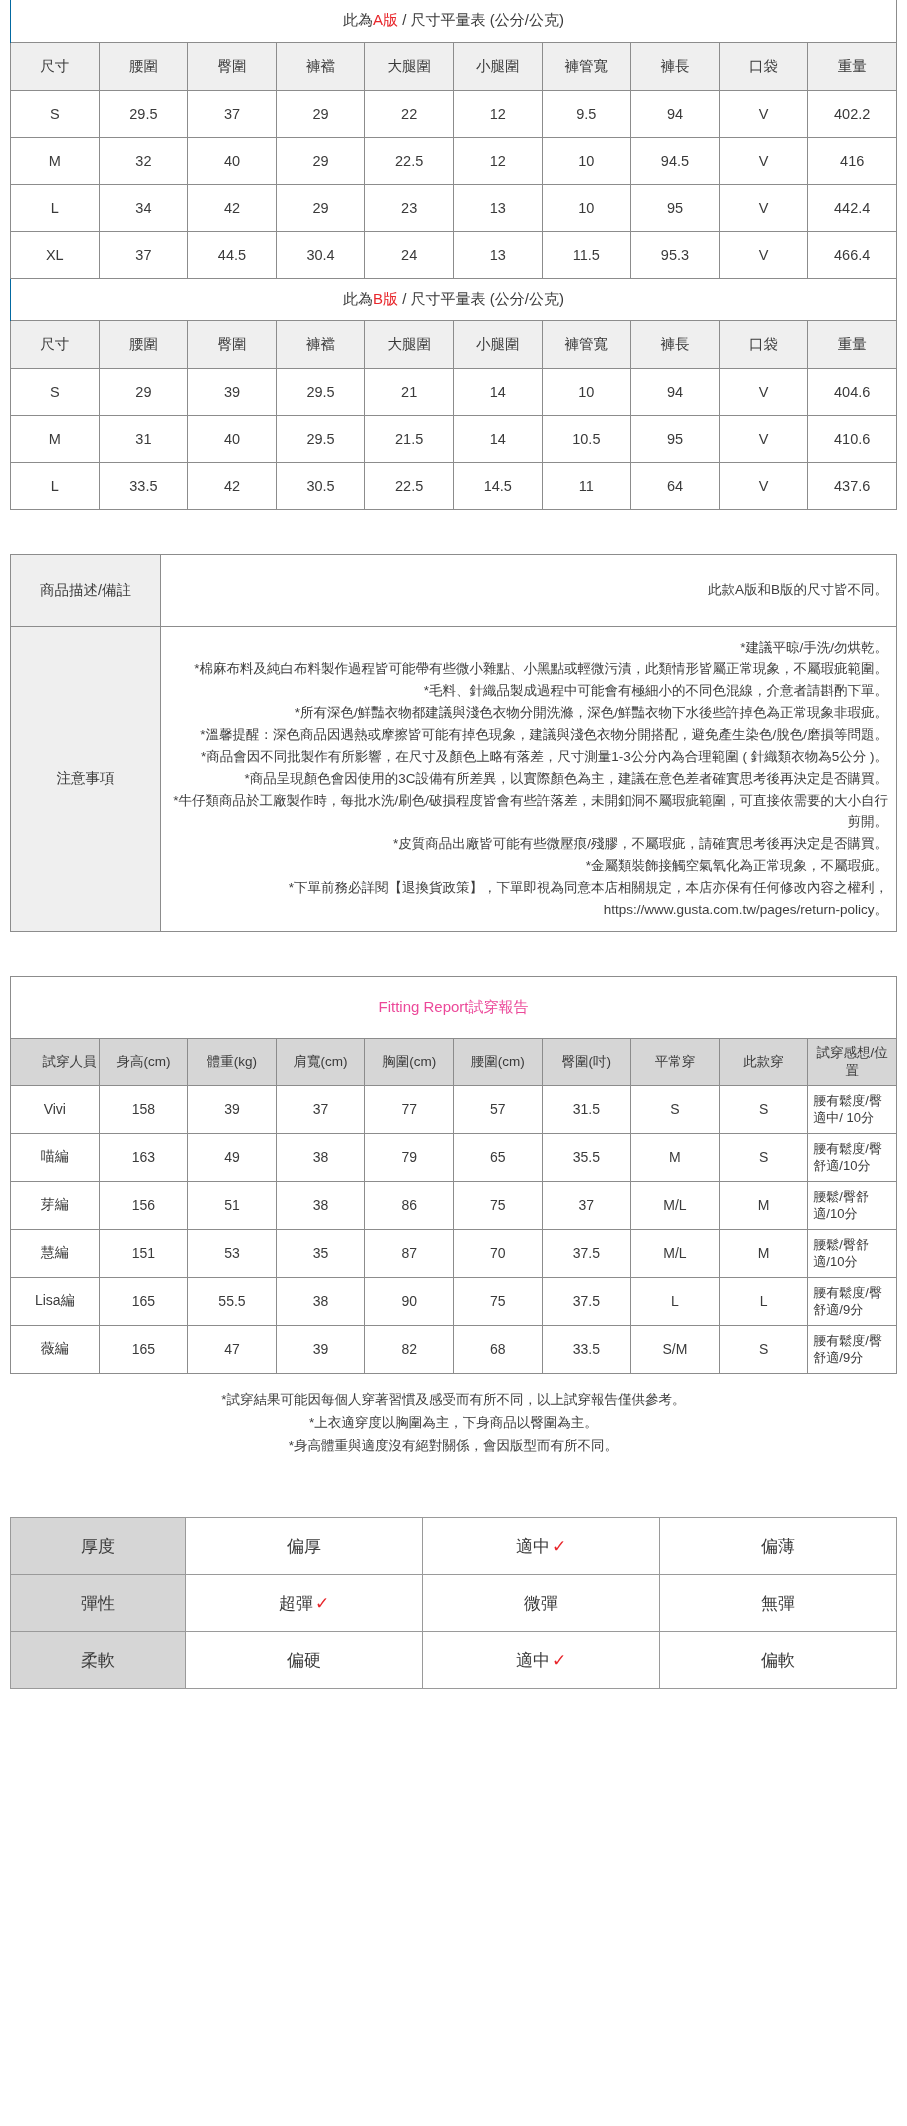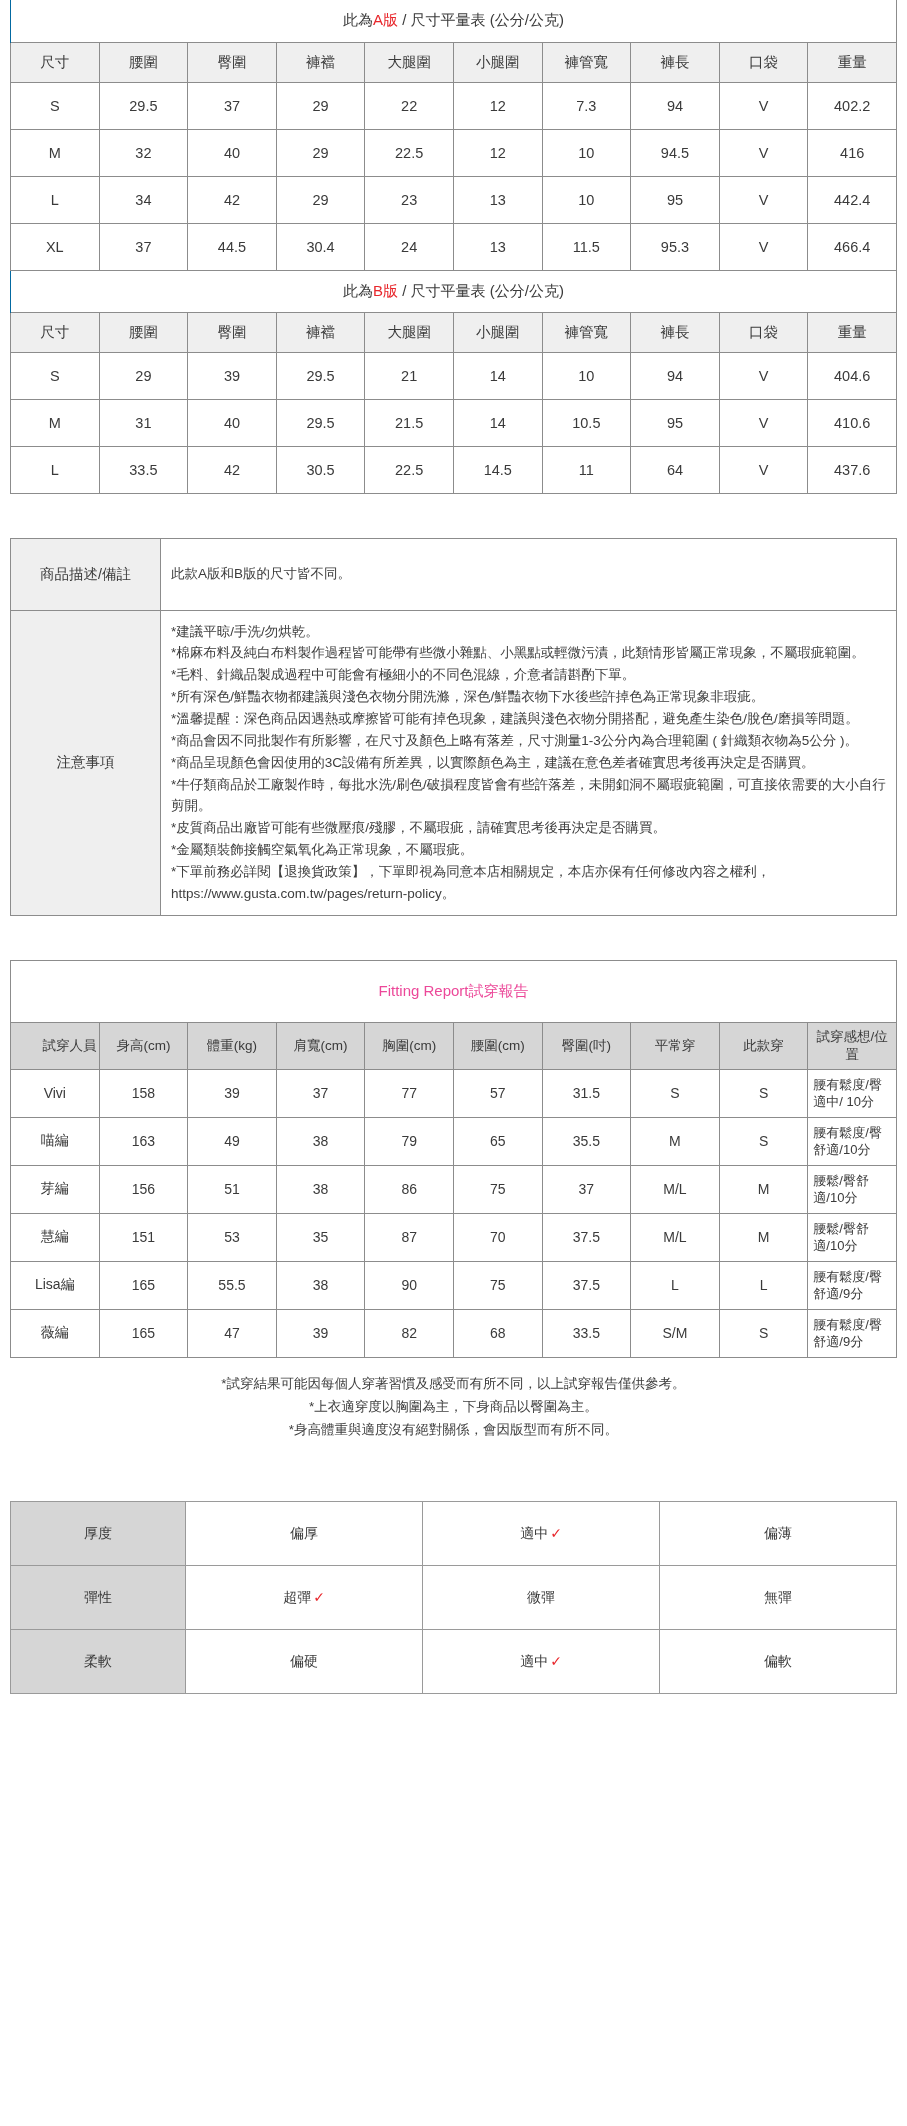--- a/index.html
+++ b/index.html
@@ -28,31 +28,31 @@
   }
   .title-cell {
     height: 42px;
     font-size: 15px;
     border-left: 1px solid #0369a1;
     border-right: 1px solid #8c8c8c;
   }
   .hl { color: #e8262b; }
   .head-row td {
     background: #efefef;
-    height: 40px;
+    height: 48px;
     font-size: 14.5px;
   }
   .data-row td { height: 47px; }
 
   .gap { height: 44px; }
   .gap-sm { height: 30px; }
   .gap-lg { height: 60px; }
 
   
-  .desc-table td { text-align: left; }
+  .desc-table td { text-align: right; }
   .desc-table td.lbl {
     background: #efefef;
     text-align: center;
     width: 150px;
     font-size: 14.5px;
   }
   .desc-table td.val {
     padding: 10px 8px 10px 10px;
     font-size: 13.5px;
     line-height: 1.62;
@@ -83,22 +83,22 @@
   .fit-foot {
     text-align: center;
     font-size: 13.5px;
     color: #3d3d3d;
     line-height: 1.72;
     padding: 14px 10px 0 10px;
   }
 
   
   .prop-table td {
-    height: 64px;
-    font-size: 14px;
+    height: 57px;
+    font-size: 17px;
     border: 1px solid #9a9a9a;
   }
   .prop-table td.plabel {
     background: #d6d6d6;
     width: 175px;
   }
   .check { color: #e8262b; font-weight: bold; padding-left: 2px; }
 </style>
 </head>
 <body>
@@ -123,21 +123,21 @@
             <td>口袋</td>
             <td>重量</td>
           </tr>
           <tr class="data-row">
             <td>S</td>
             <td>29.5</td>
             <td>37</td>
             <td>29</td>
             <td>22</td>
             <td>12</td>
-            <td>7.3</td>
+            <td>9.5</td>
             <td>94</td>
             <td>V</td>
             <td>402.2</td>
           </tr>
           <tr class="data-row">
             <td>M</td>
             <td>32</td>
             <td>40</td>
             <td>29</td>
             <td>22.5</td>

